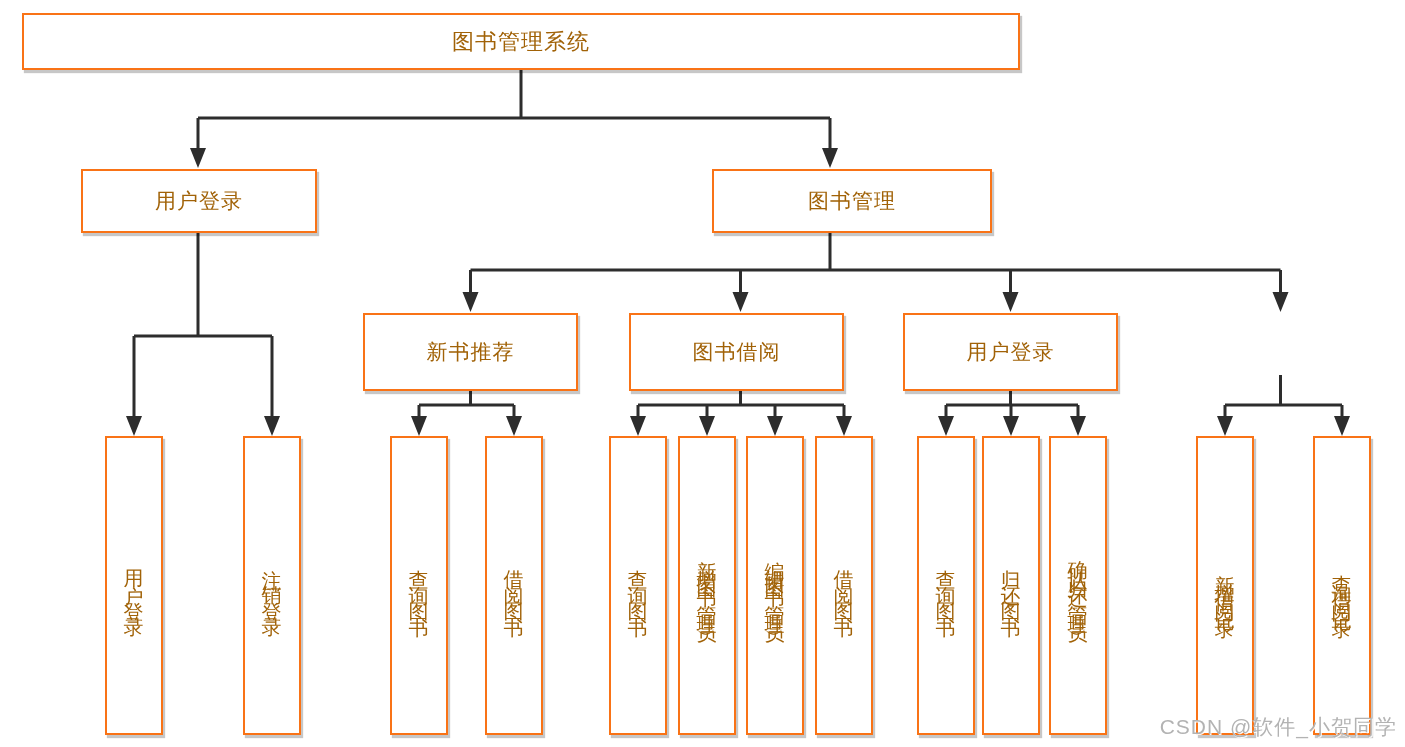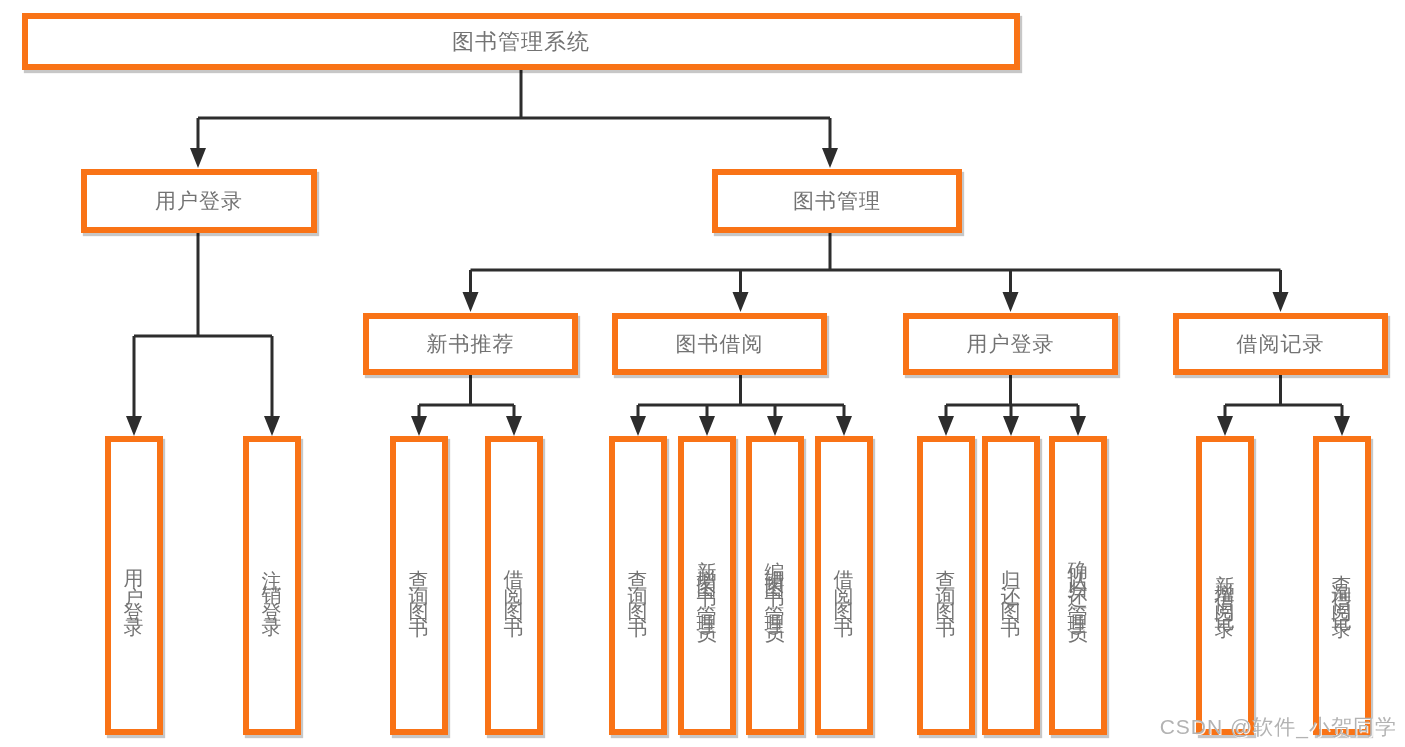--- a/index.html
+++ b/index.html
@@ -19,41 +19,41 @@
     position: absolute;
     left: 0;
     top: 0;
     width: 1405px;
     height: 747px;
   }
   .node {
     position: absolute;
     box-sizing: border-box;
     background: #ffffff;
-    border: 6px solid #f97316;
+    border: 2px solid #f97316;
     box-shadow: 2px 3px 1px rgba(0,0,0,0.22);
     display: flex;
     align-items: center;
     justify-content: center;
-    color: #737373;
+    color: #a16207;
   }
   .node .hlabel {
     font-size: 21px;
     letter-spacing: 1px;
     white-space: nowrap;
   }
   .node.root { left: 22px; top: 13px; width: 998px; height: 57px; }
   .node.root .hlabel { font-size: 22px; }
 
   .node.l2-a { left: 81px;  top: 169px; width: 236px; height: 64px; }
-  .node.l2-b { left: 712px; top: 169px; width: 250px; height: 64px; }
+  .node.l2-b { left: 712px; top: 169px; width: 280px; height: 64px; }
 
-  .node.l3 { top: 313px; width: 215px; height: 62px; }
+  .node.l3 { top: 313px; width: 215px; height: 78px; }
   .node.l3-1 { left: 363px; }
-  .node.l3-2 { left: 612px; }
+  .node.l3-2 { left: 629px; }
   .node.l3-3 { left: 903px; }
   .node.l3-4 { left: 1173px; }
 
   .node.leaf { top: 436px; width: 58px; height: 299px; }
   .leaf .vtext {
     writing-mode: vertical-rl;
     font-size: 20px;
     letter-spacing: 16px;
     line-height: 1;
     white-space: nowrap;
@@ -141,23 +141,20 @@
 
   <div class="node l3 l3-1">
     <span class="hlabel">新书推荐</span>
   </div>
   <div class="node l3 l3-2">
     <span class="hlabel">图书借阅</span>
   </div>
   <div class="node l3 l3-3">
     <span class="hlabel">用户登录</span>
   </div>
-  <div class="node l3 l3-4">
-    <span class="hlabel">借阅记录</span>
-  </div>
 
   <div class="node leaf p1">
     <span class="vtext">用户登录</span>
   </div>
   <div class="node leaf p2">
     <span class="vtext">注销登录</span>
   </div>
   <div class="node leaf p3">
     <span class="vtext">查询图书</span>
   </div>

